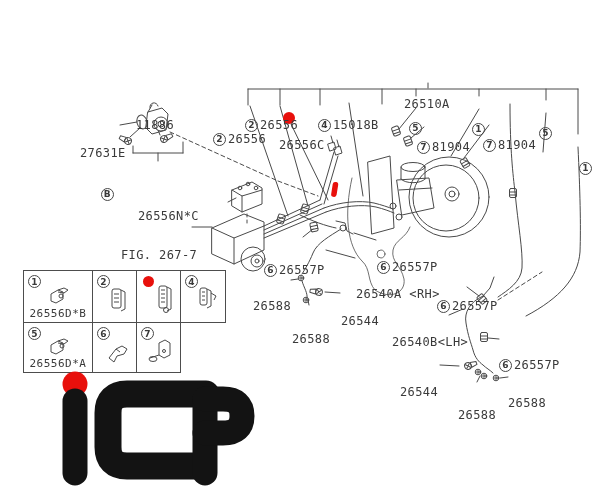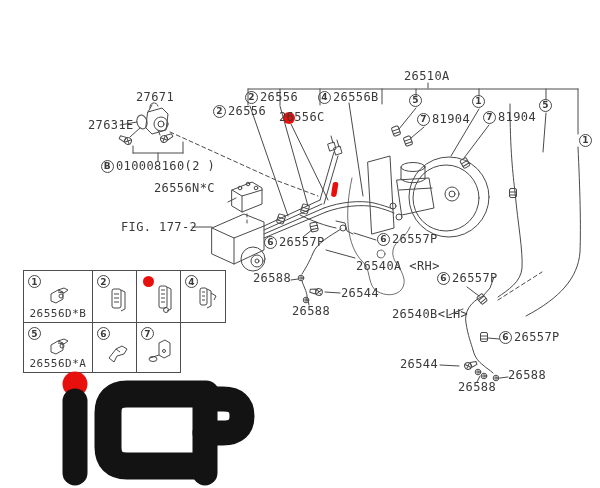--- a/index.html
+++ b/index.html
@@ -1,20 +1,20 @@
 <!DOCTYPE html>
 <html><head>
 <meta charset="utf-8">
 <style>
   html,body{margin:0;padding:0;background:#fff;}
   .stage{position:relative;width:600px;height:488px;background:#fff;overflow:hidden;
          font-family:"DejaVu Sans Mono","Liberation Mono",monospace;color:#3a3a3a;}
   svg.art{position:absolute;left:0;top:0;}
   .lbl{position:absolute;display:flex;align-items:center;gap:2px;white-space:nowrap;
-       font-size:12px;letter-spacing:.4px;line-height:13px;}
+       font-size:12px;letter-spacing:.4px;line-height:13px;margin-top:28px;}
   .bdg{box-sizing:border-box;flex:none;width:13px;height:13px;border:1.2px solid #474747;
        border-radius:50%;display:inline-flex;align-items:center;justify-content:center;
        font-size:9px;font-weight:bold;font-family:"DejaVu Sans","Liberation Sans",sans-serif;}
   .cell{position:absolute;box-sizing:border-box;border:1px solid #4d4d4d;background:transparent;}
   .cell .bdg{position:absolute;left:4px;top:4px;}
   .cell .pn{position:absolute;left:0;right:0;bottom:2px;text-align:center;font-size:11px;letter-spacing:.5px;}
   .cell svg{position:absolute;}
   .hdot{position:absolute;border-radius:50%;background:#e8100c;}
   .sr{position:absolute;width:1px;height:1px;overflow:hidden;clip-path:inset(50%);}
 </style>
@@ -135,43 +135,42 @@
     <use href="#gnut" transform="translate(484,376)"></use>
     <use href="#gnut" transform="translate(496,378)"></use>
     <use href="#gscrew" transform="translate(468,366) rotate(160)"></use>
     <path d="M449,315 L463,309 M467,287 L479,296 M499,339 L488,338 M440,365 L459,366 M508,377 L500,378 M477,382 L480,376"></path>
 
     <circle cx="289" cy="118" r="6" fill="#e8100c" stroke="none"></circle>
     <rect x="332" y="182" width="5.5" height="15" rx="2.5" fill="#e8100c" stroke="none" transform="rotate(9 335 189)"></rect>
   </svg>
 
   <div class="lbl" style="left:136px;top:91px">
-      <span>27671</span>
-    </div>
-  <div class="lbl" style="left:88px;top:119px">
+      <span>11886</span>
+    </div>
+  <div class="lbl" style="left:80px;top:119px">
       <span>27631E</span>
     </div>
   <div class="lbl" style="left:101px;top:160px">
     <span class="bdg">B</span>
-    <span>010008160(2 )</span>
-  </div>
-  <div class="lbl" style="left:154px;top:182px">
+  </div>
+  <div class="lbl" style="left:138px;top:182px">
       <span>26556N*C</span>
     </div>
   <div class="lbl" style="left:121px;top:221px">
-      <span>FIG. 177-2</span>
+      <span>FIG. 267-7</span>
     </div>
 
   <div class="lbl" style="left:245px;top:91px">
     <span class="bdg">2</span>
     <span>26556</span>
   </div>
   <div class="lbl" style="left:318px;top:91px">
     <span class="bdg">4</span>
-    <span>26556B</span>
+    <span>15018B</span>
   </div>
   <div class="lbl" style="left:213px;top:105px">
     <span class="bdg">2</span>
     <span>26556</span>
   </div>
   <div class="lbl" style="left:279px;top:111px">
       <span>26556C</span>
     </div>
 
   <div class="lbl" style="left:404px;top:70px">

